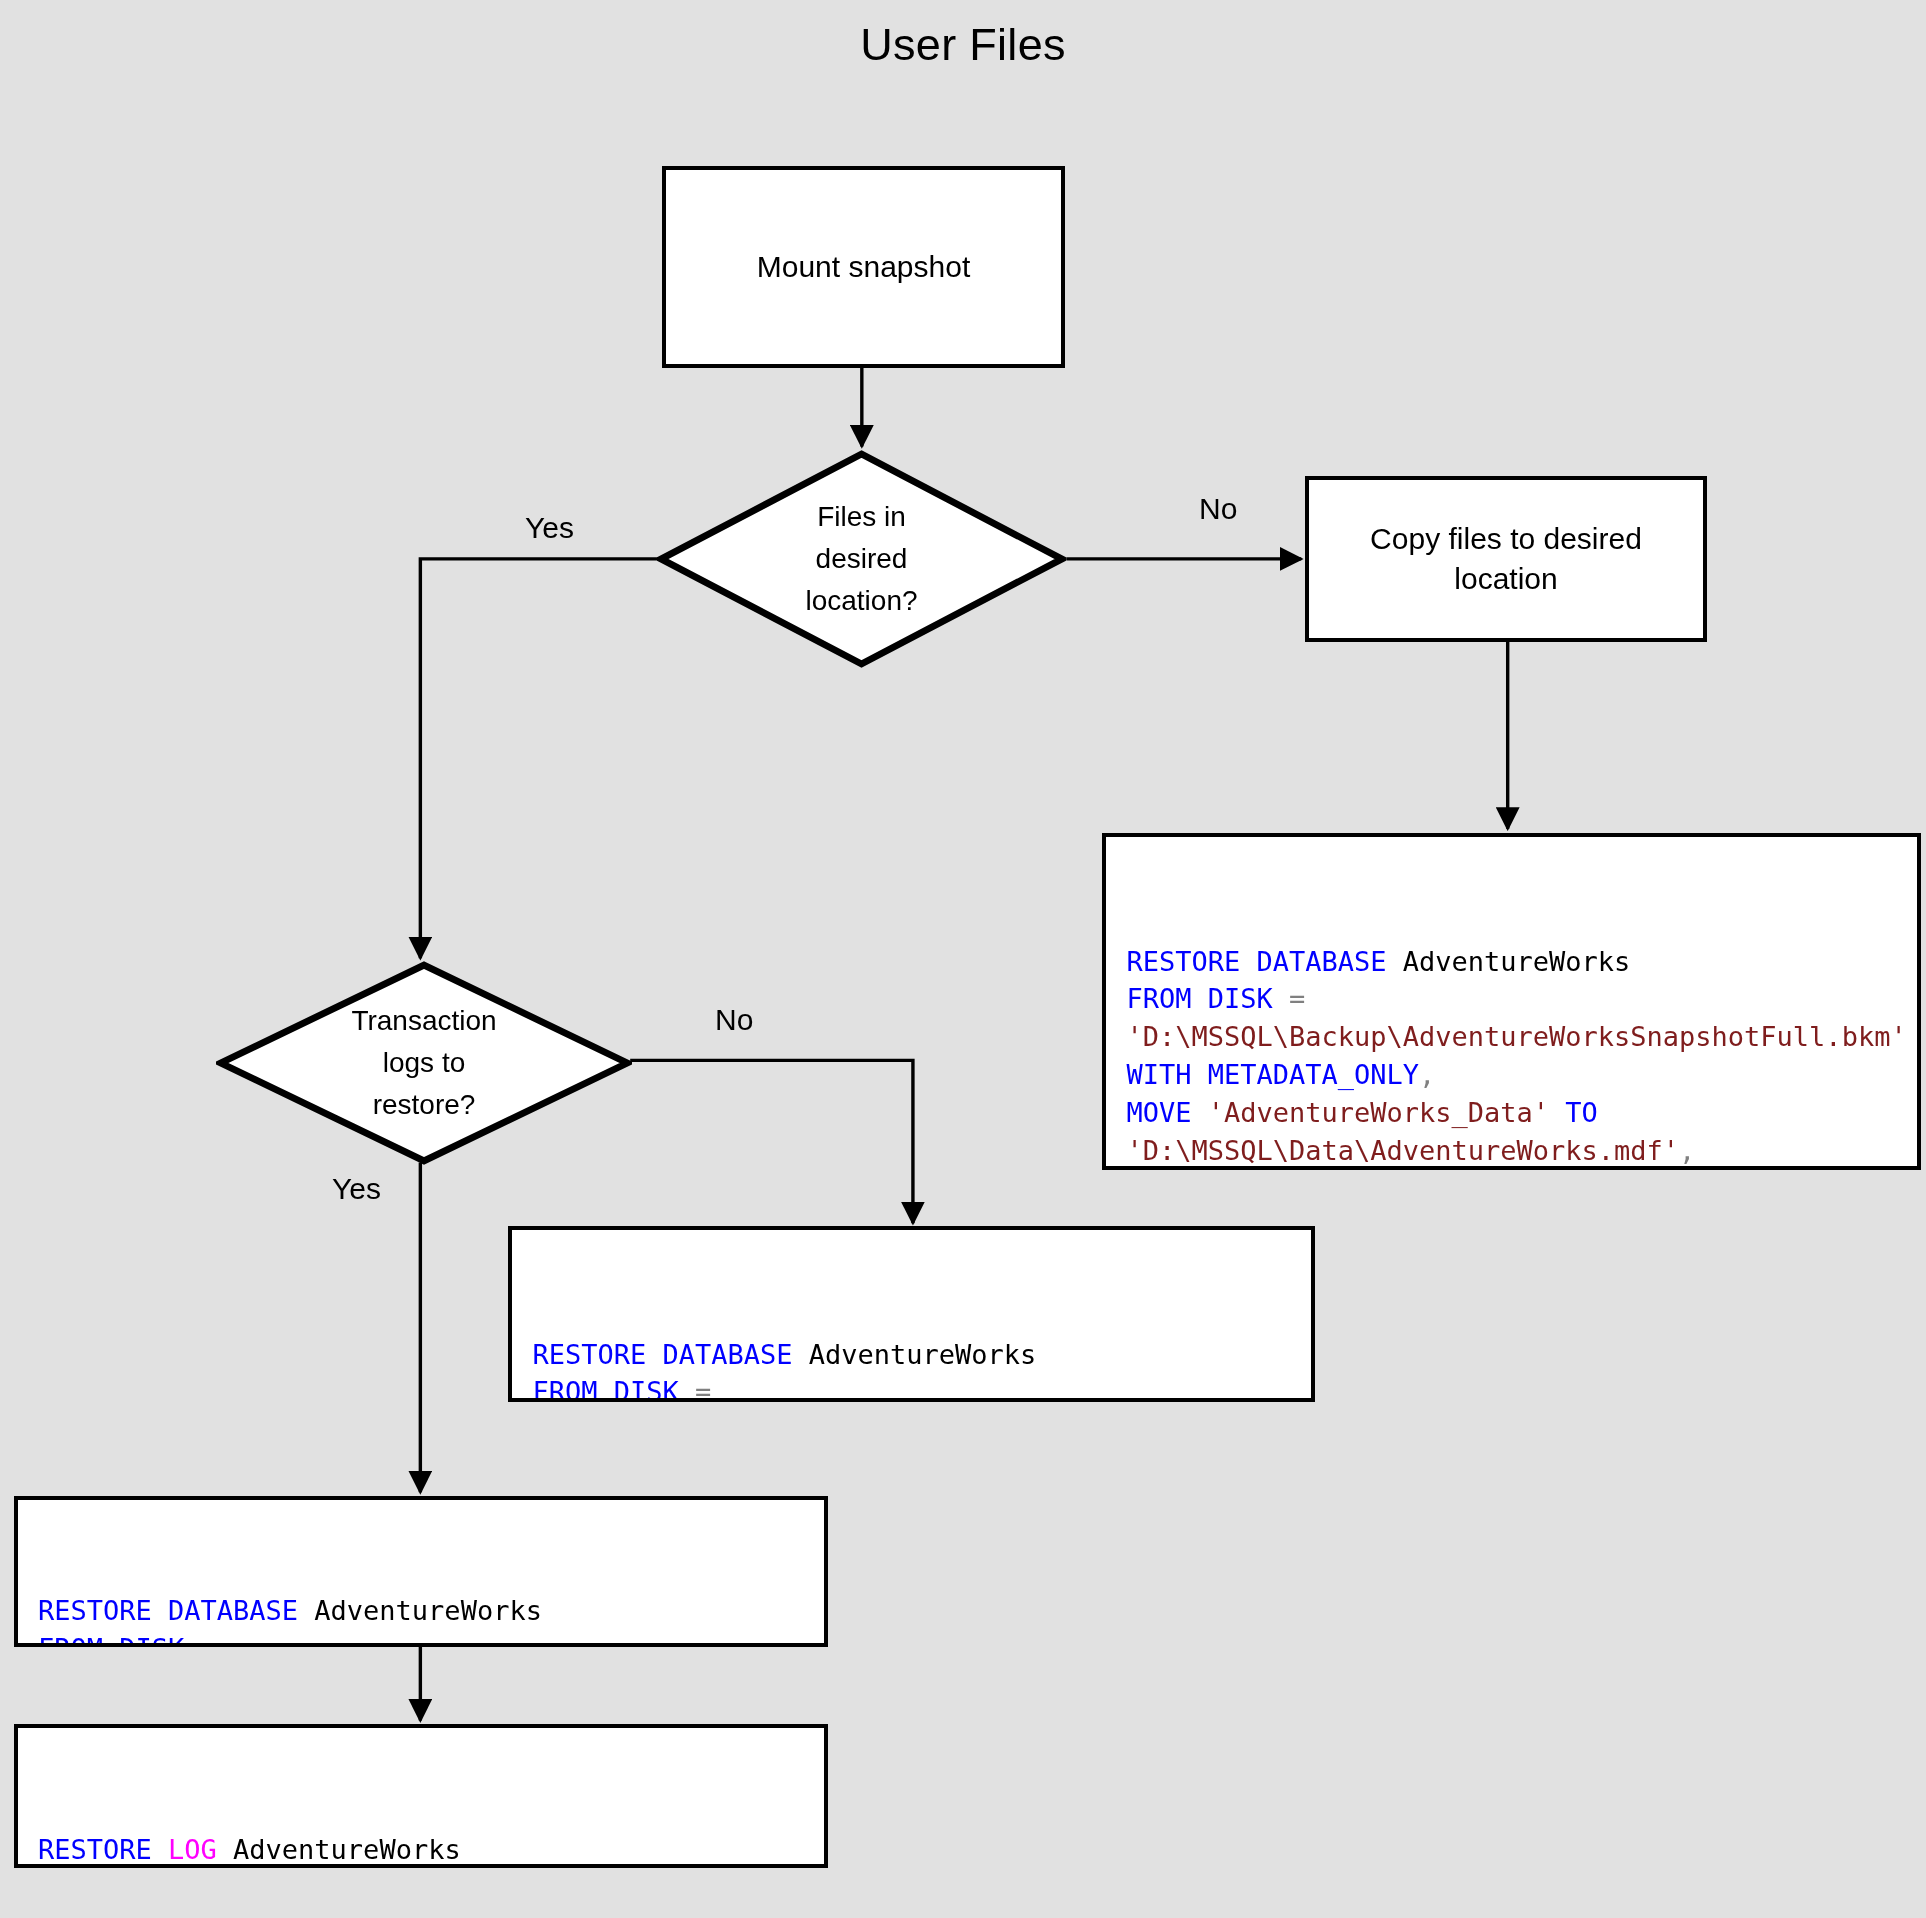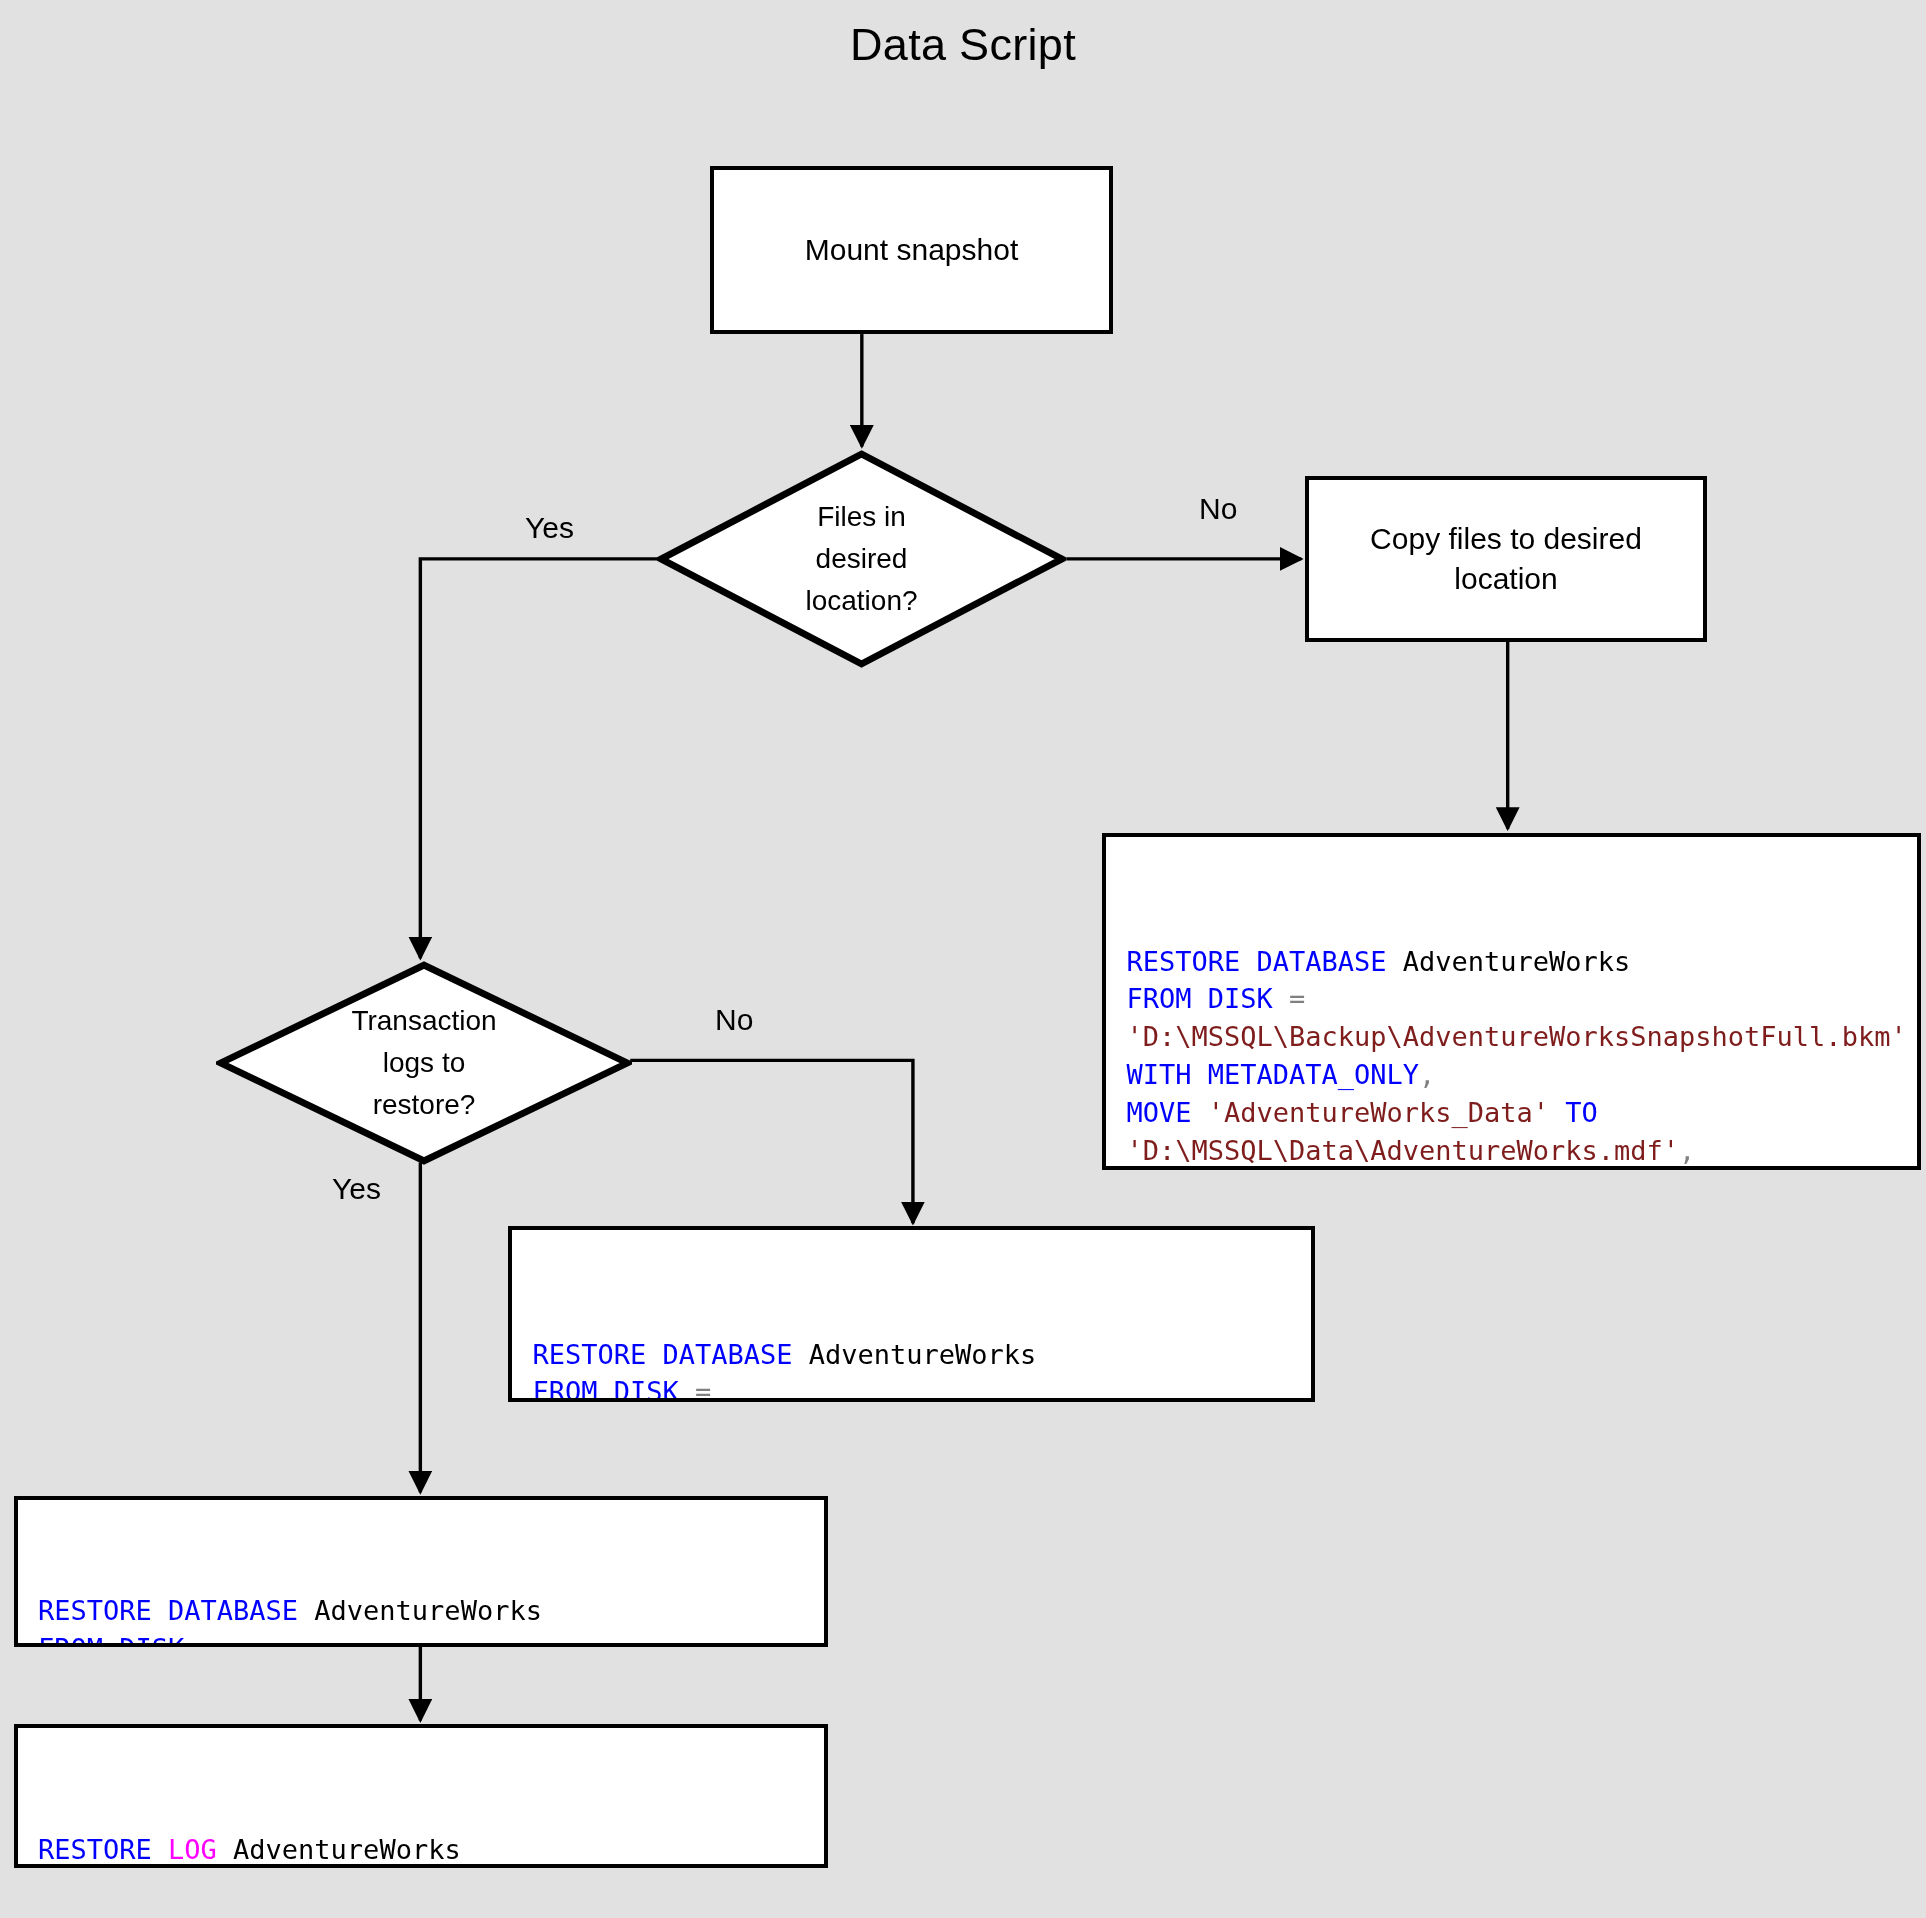--- a/index.html
+++ b/index.html
@@ -105,21 +105,21 @@
     width: 1926px;
     height: 1919px;
     pointer-events: none;
   }
 </style>
 </head>
 <body>
 
 <div id="canvas">
 
-  <div id="title">Data Script</div>
+  <div id="title">User Files</div>
 
   <svg id="connectors" viewBox="0 0 2827 2816" width="1926" height="1919">
     <defs>
       <marker id="arrow" viewBox="0 0 10 10" refX="9" refY="5" markerWidth="7" markerHeight="7" orient="auto-start-reverse">
         <path d="M 0 0 L 10 5 L 0 10 z" fill="#000"></path>
       </marker>
     </defs>
 
     <path d="M 1265 490 L 1265 655" stroke="#000" stroke-width="5" fill="none" marker-end="url(#arrow)"></path>
 
@@ -129,21 +129,21 @@
 
     <path d="M 2213 942 L 2213 1216" stroke="#000" stroke-width="5" fill="none" marker-end="url(#arrow)"></path>
 
     <path d="M 925 1556 L 1340 1556 L 1340 1795" stroke="#000" stroke-width="5" fill="none" marker-end="url(#arrow)"></path>
 
     <path d="M 617 1706 L 617 2190" stroke="#000" stroke-width="5" fill="none" marker-end="url(#arrow)"></path>
 
     <path d="M 617 2412 L 617 2525" stroke="#000" stroke-width="5" fill="none" marker-end="url(#arrow)"></path>
   </svg>
 
-  <div class="proc-box" style="left:662px; top:166px; width:403px; height:168px;margin-left:48px;">
+  <div class="proc-box" style="left:662px; top:166px; width:403px; height:202px;">
     <span>Mount snapshot</span>
   </div>
 
   <div class="diamond-wrap" style="left:657px; top:450px; width:409px; height:218px;">
     <svg width="409" height="218" viewBox="0 0 600 320">
       <polygon points="300,6 594,160 300,314 6,160" fill="#ffffff" stroke="#000000" stroke-width="10"></polygon>
     </svg>
     <div class="diamond-label" style="white-space:pre-line;">Files in
 desired
 location?</div>

